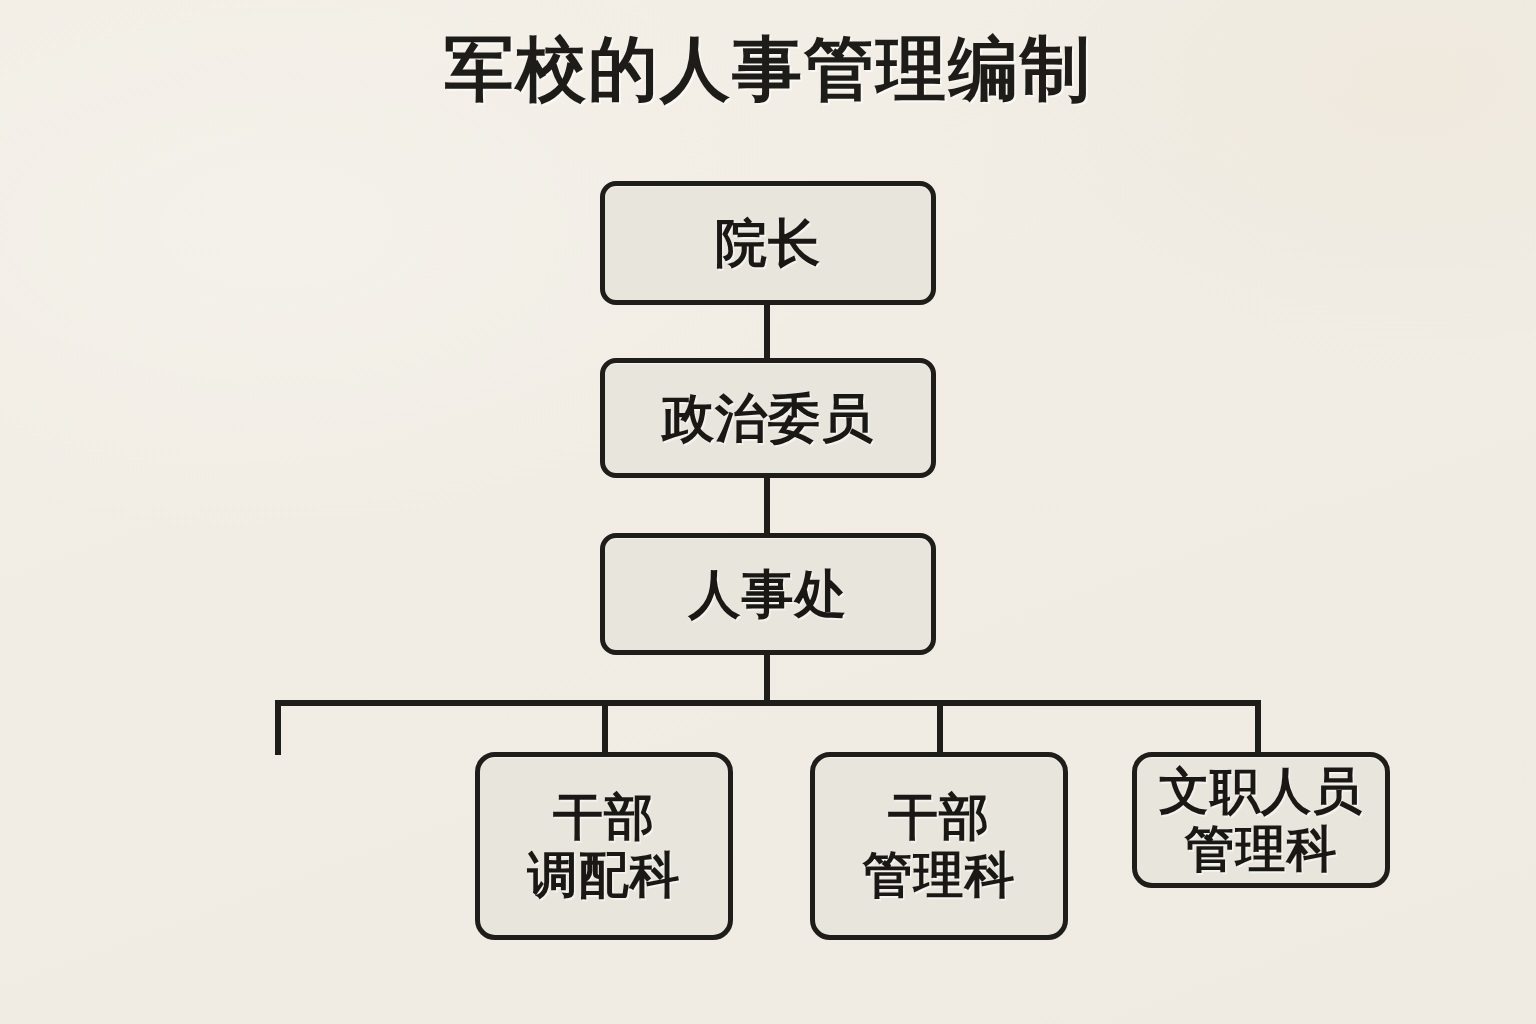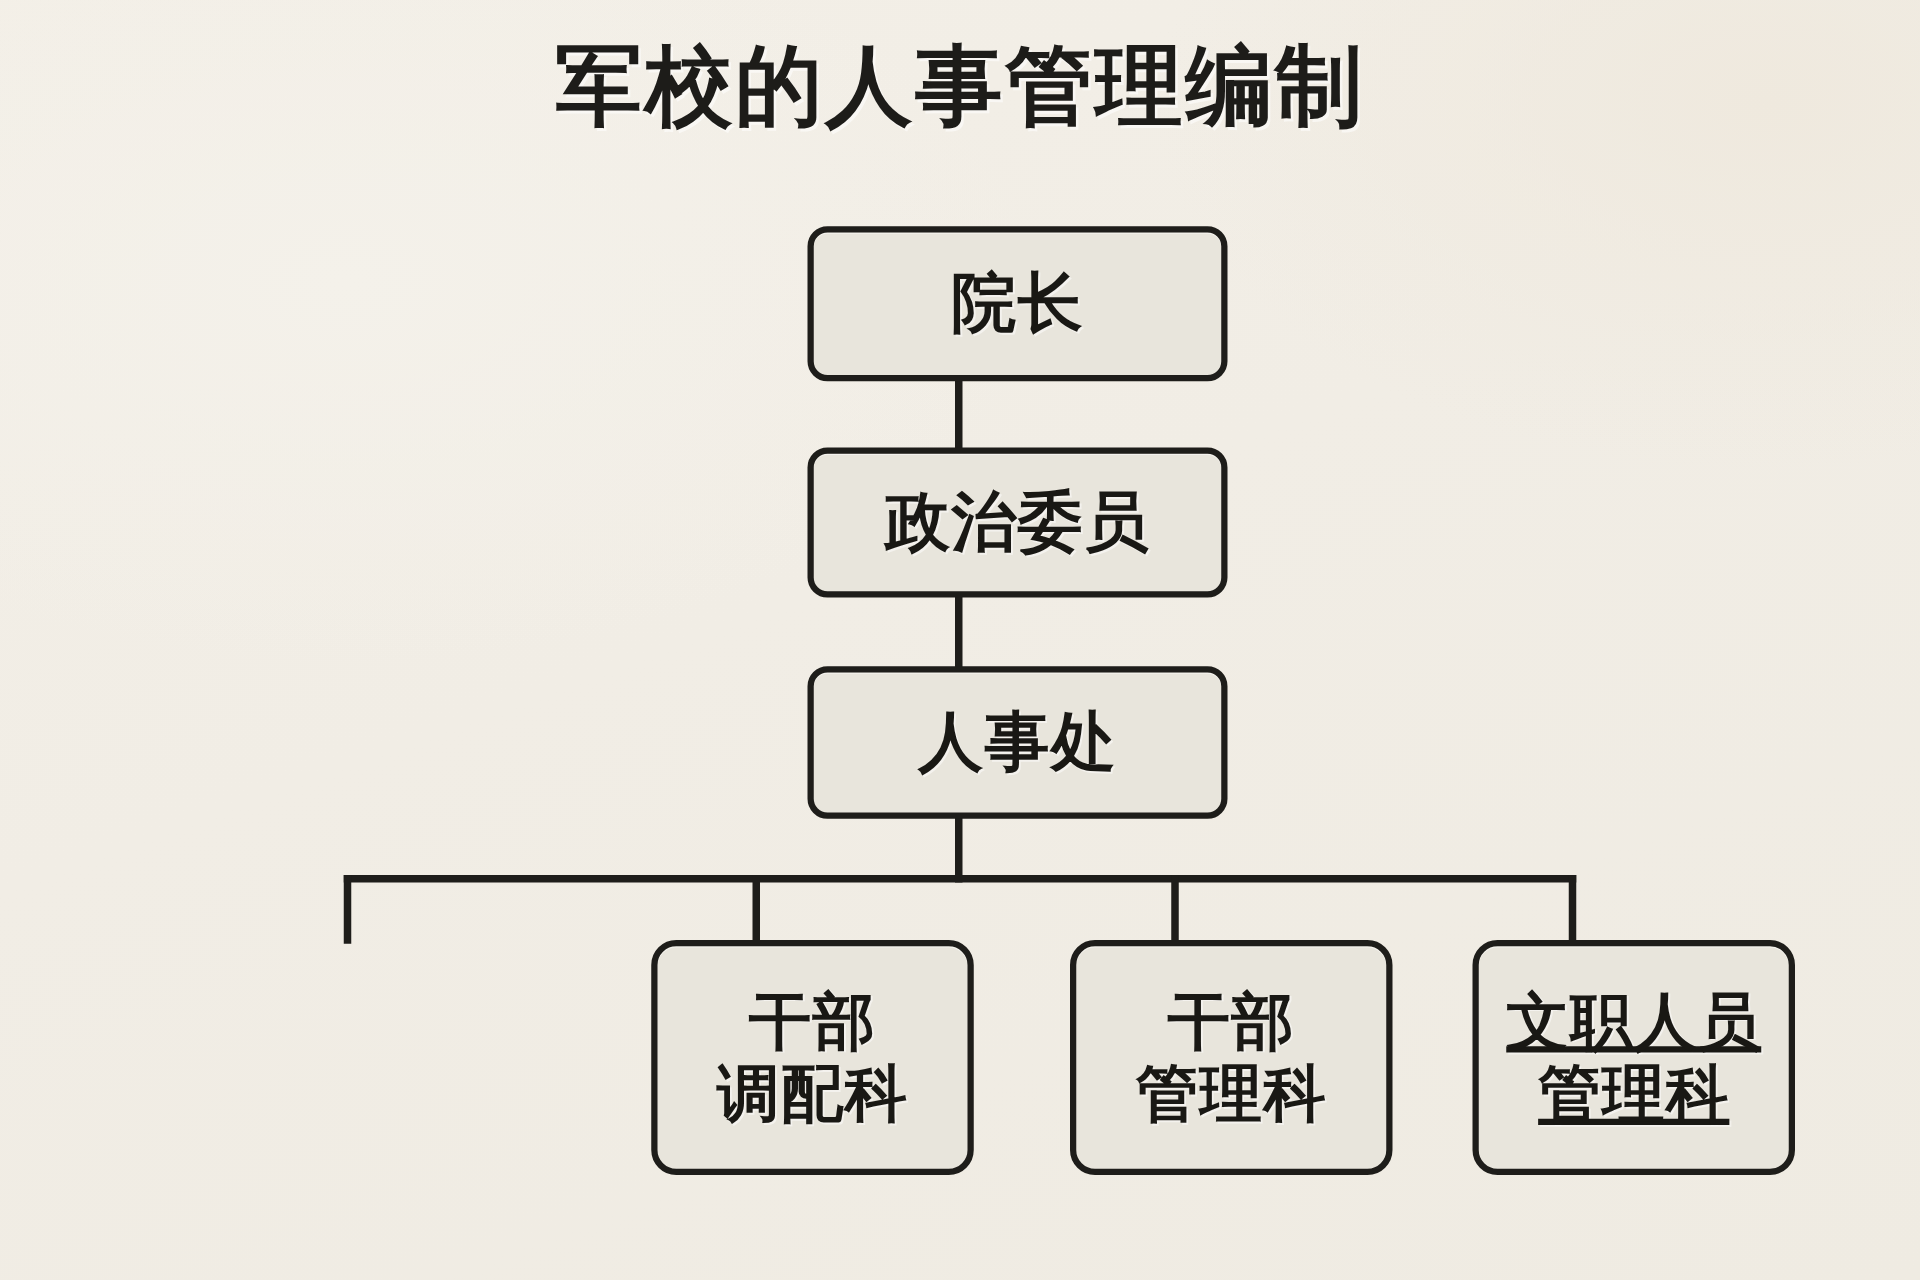--- a/index.html
+++ b/index.html
@@ -65,21 +65,20 @@
     border: 5px solid #1e1d1a;
     border-radius: 16px;
     display: flex;
     align-items: center;
     justify-content: center;
     text-align: center;
     color: #191814;
     font-weight: 700;
     letter-spacing: 1px;
     box-shadow: 0 1px 0 rgba(255,255,255,0.5) inset;
-    margin-left: 46px;
   }
   .node .label {
     text-shadow: 1.5px 1.5px 0 rgba(255,255,255,0.5);
     line-height: 1.16;
     white-space: pre-line;
   }
 
   .node-top   { font-size: 52px; }
   .node-leaf  { font-size: 50px; border-radius: 20px; }
 </style>
@@ -125,18 +124,18 @@
   <div class="node node-leaf" style="left:475px; top:752px; width:258px; height:188px;">
     <span class="label">干部
 调配科</span>
   </div>
 
   <div class="node node-leaf" style="left:810px; top:752px; width:258px; height:188px;">
     <span class="label">干部
 管理科</span>
   </div>
 
-  <div class="node node-leaf" style="left:1132px; top:752px; width:258px; height:188px;text-decoration:underline;">
+  <div class="node node-leaf" style="left:1132px; top:752px; width:258px; height:136px;">
     <span class="label">文职人员
 管理科</span>
   </div>
 
 </div>
 
 </body></html>

